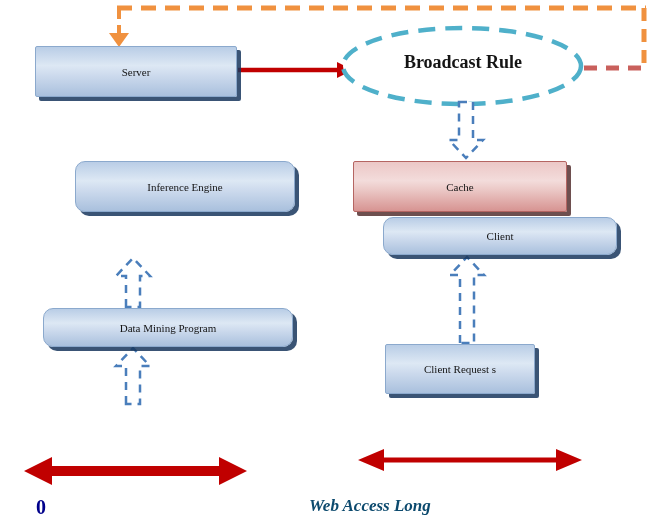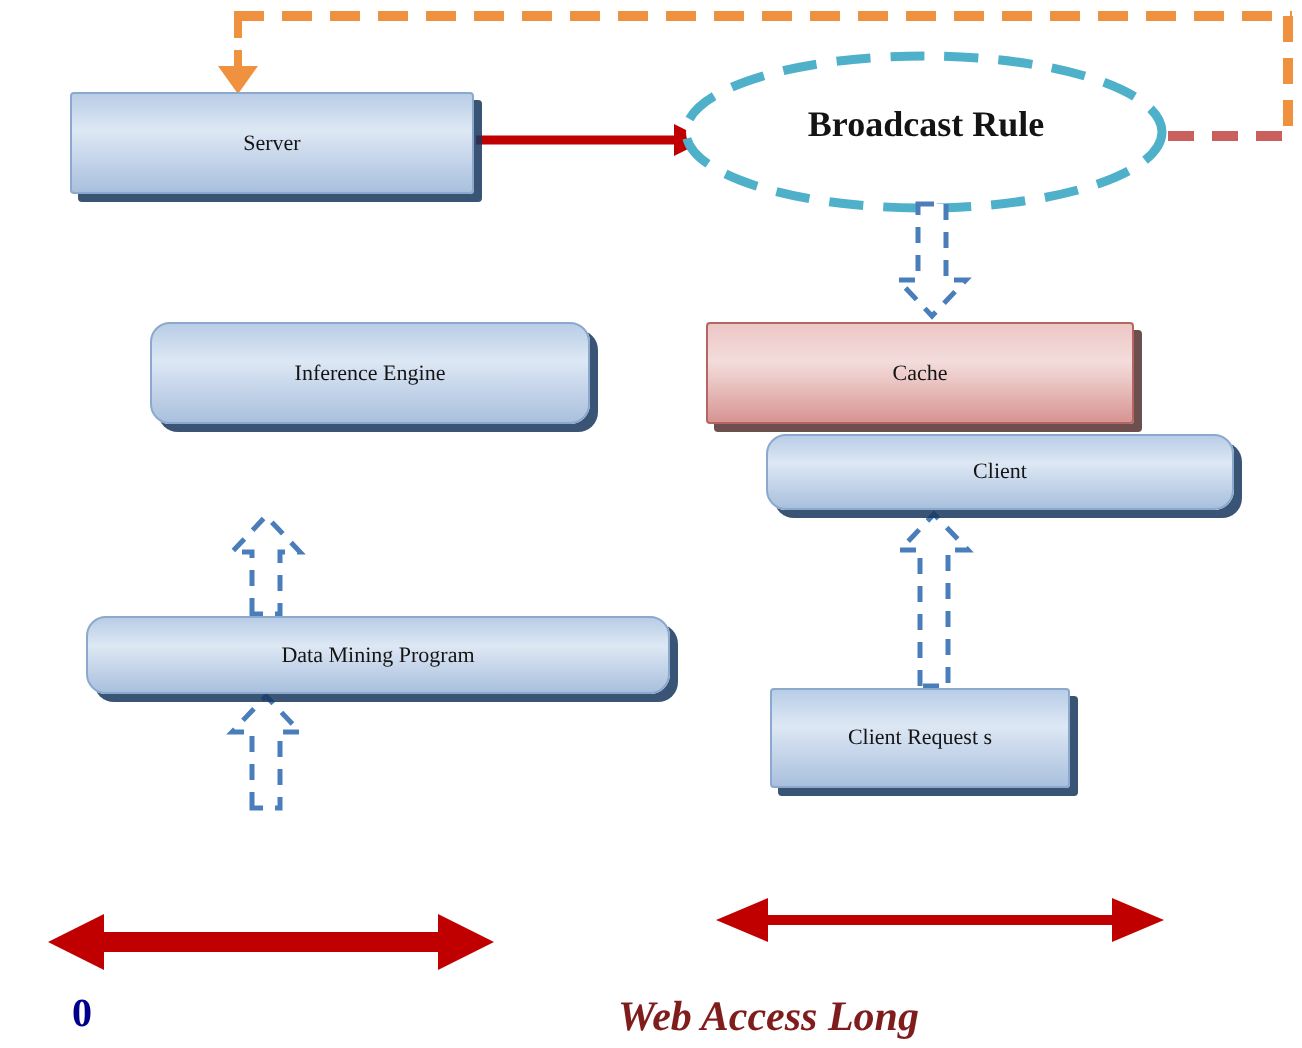--- a/index.html
+++ b/index.html
@@ -34,21 +34,21 @@
   .ellipse-label{
     position:absolute;left:353px;top:52px;width:220px;
     text-align:center;font-size:18px;font-weight:bold;color:#141414;
   }
   .caption{
     position:absolute;
     color:#00008b;
     font-weight:bold;
     font-size:20px;
   }
-  .caption.italic{font-style:italic;color:#7f1d1d;font-size:21px;}
+  .caption.italic{font-style:italic;color:#0c4a6e;font-size:17px;}
 </style>
 </head>
 <body>
 
 <div id="canvas">
 
   <svg class="layer" width="651" height="524" viewBox="0 0 651 524">
 
     <line x1="117" y1="8" x2="646" y2="8" stroke="#f0913f" stroke-width="5" stroke-dasharray="15 9"></line>
 
@@ -81,21 +81,21 @@
     <span>Server</span>
   </div>
 
   <div class="ellipse-label">Broadcast Rule</div>
 
   <div class="box blue rounded" style="left:35px;top:161px;width:220px;height:51px">
     <span>Inference Engine</span>
   </div>
 
 
-  <div class="box blue rounded" style="left:3px;top:308px;width:292px;height:39px">
+  <div class="box blue rounded" style="left:3px;top:308px;width:250px;height:39px">
     <span>Data Mining Program</span>
   </div>
 
 
   <div class="box pink sq" style="left:353px;top:161px;width:214px;height:51px">
     <span>Cache</span>
   </div>
 
   <div class="box blue rounded" style="left:343px;top:217px;width:234px;height:38px">
     <span>Client</span>

